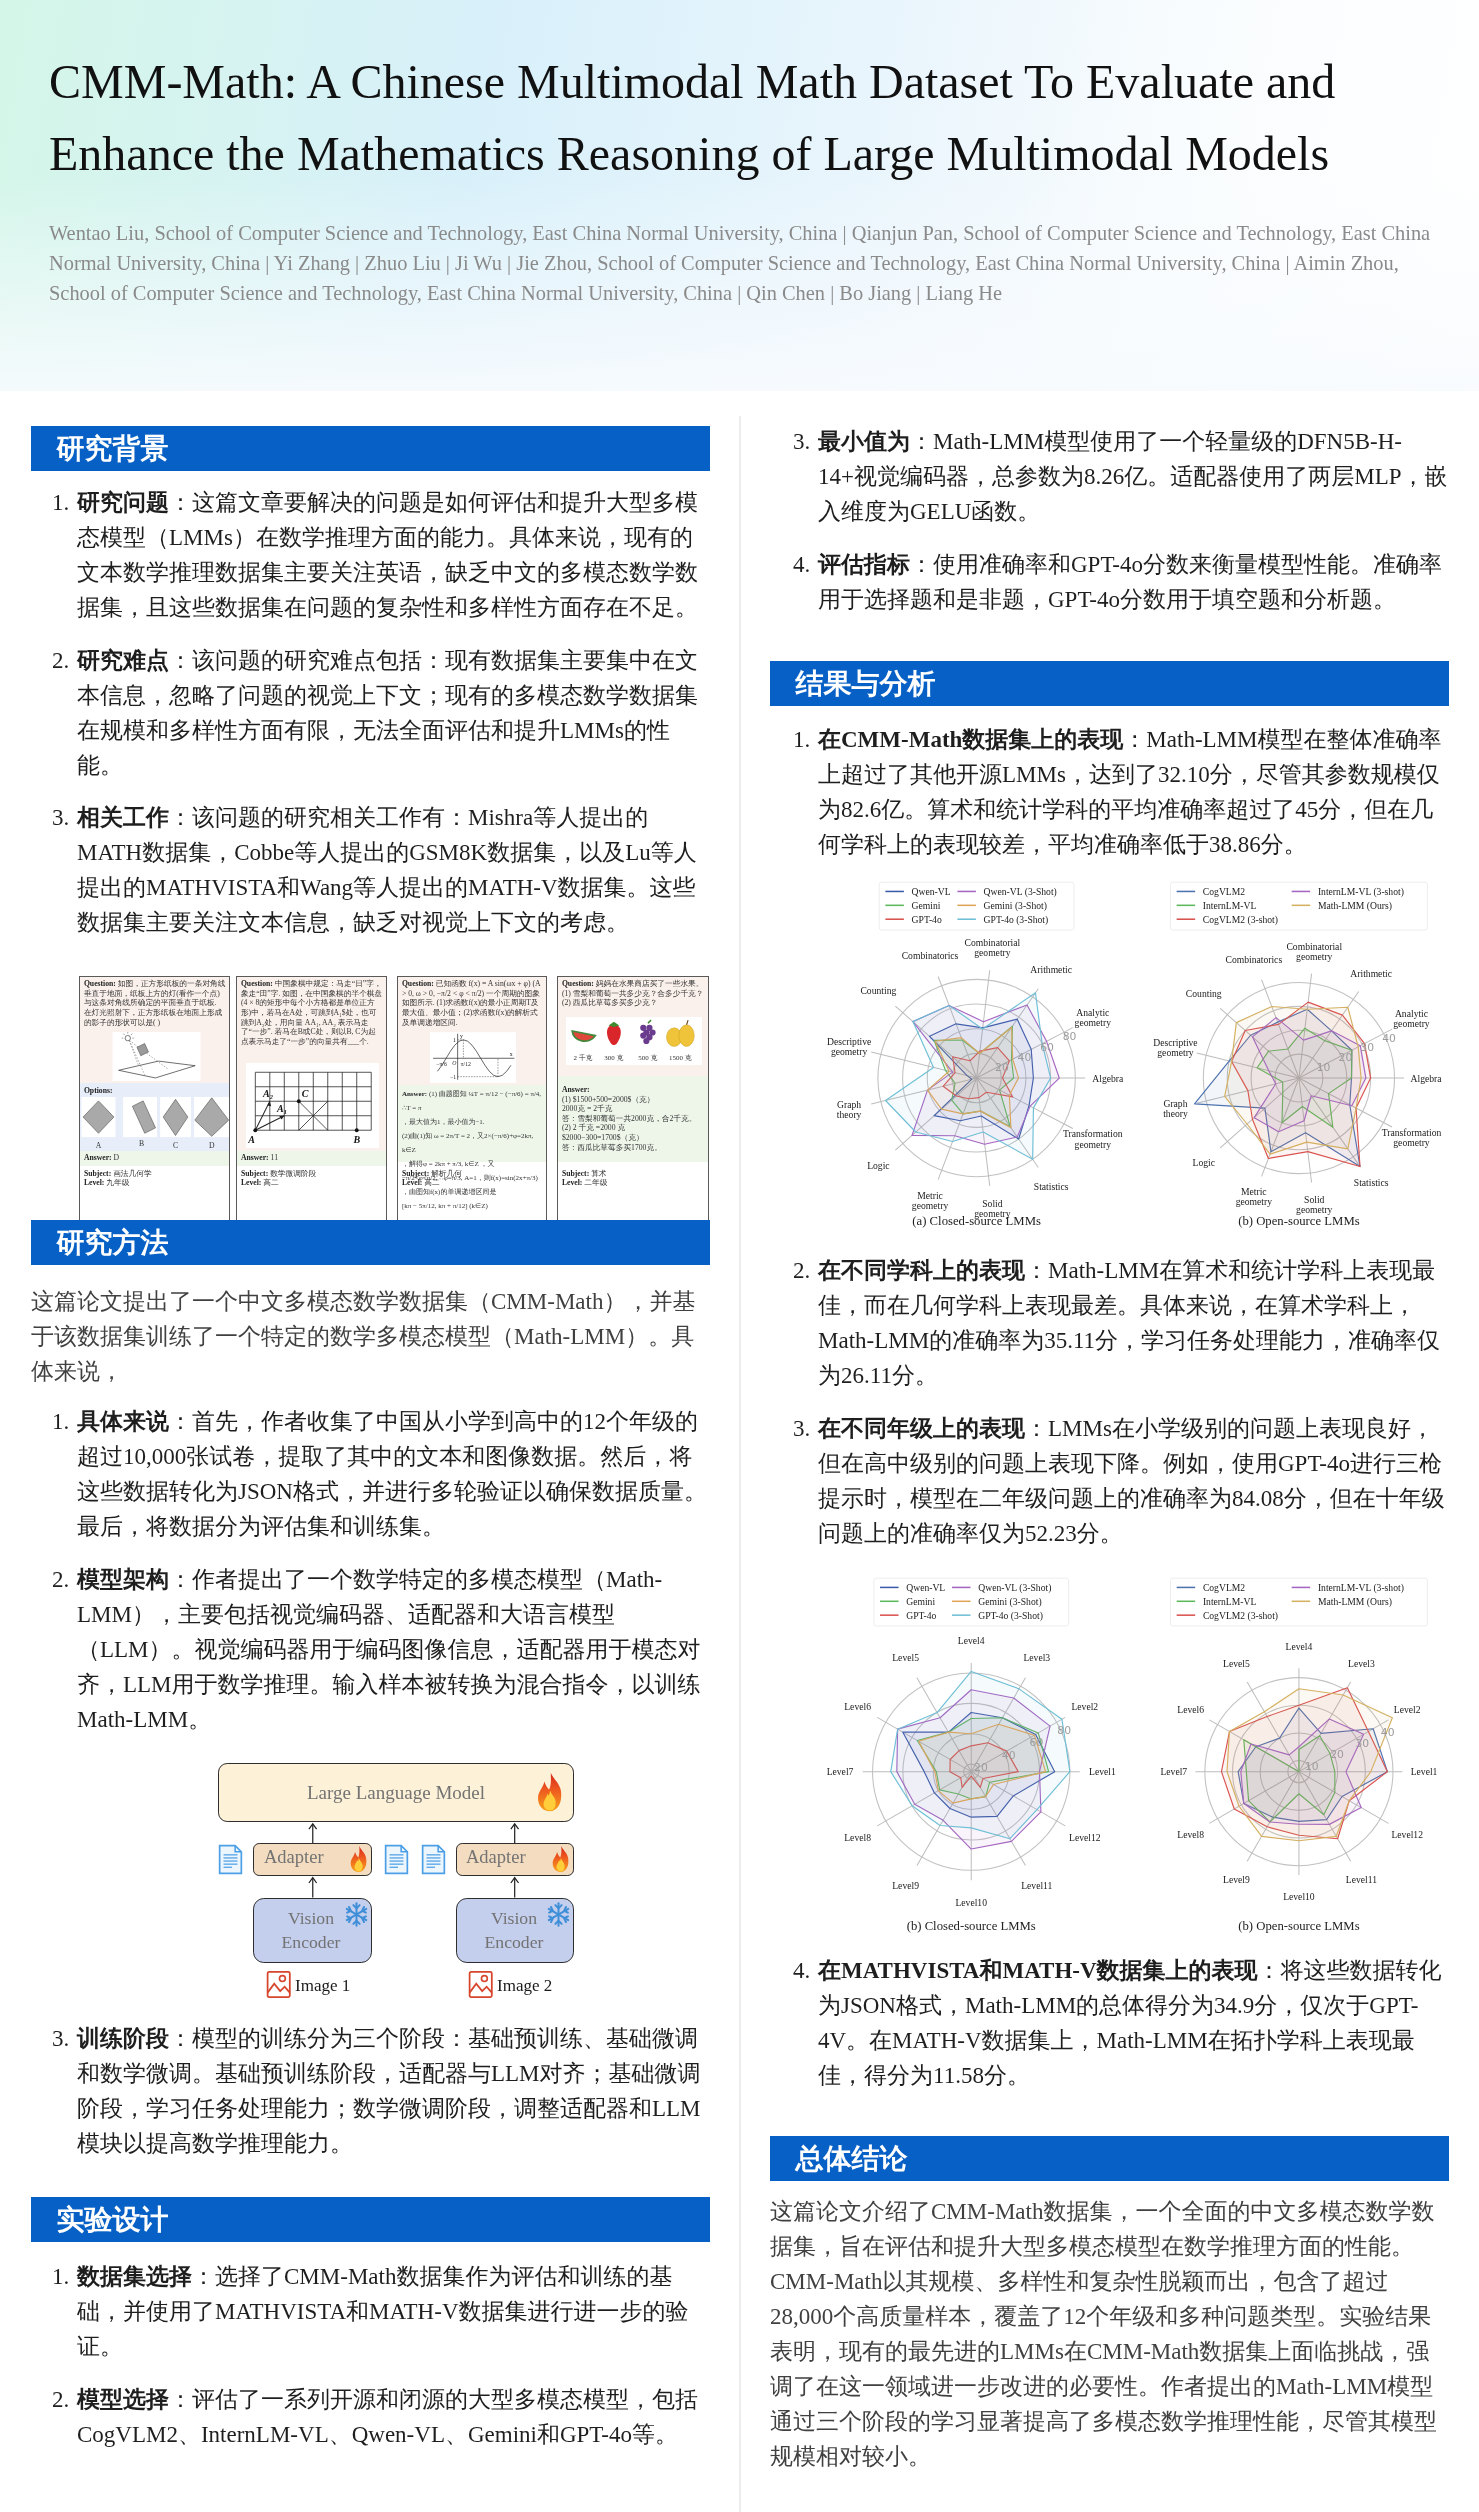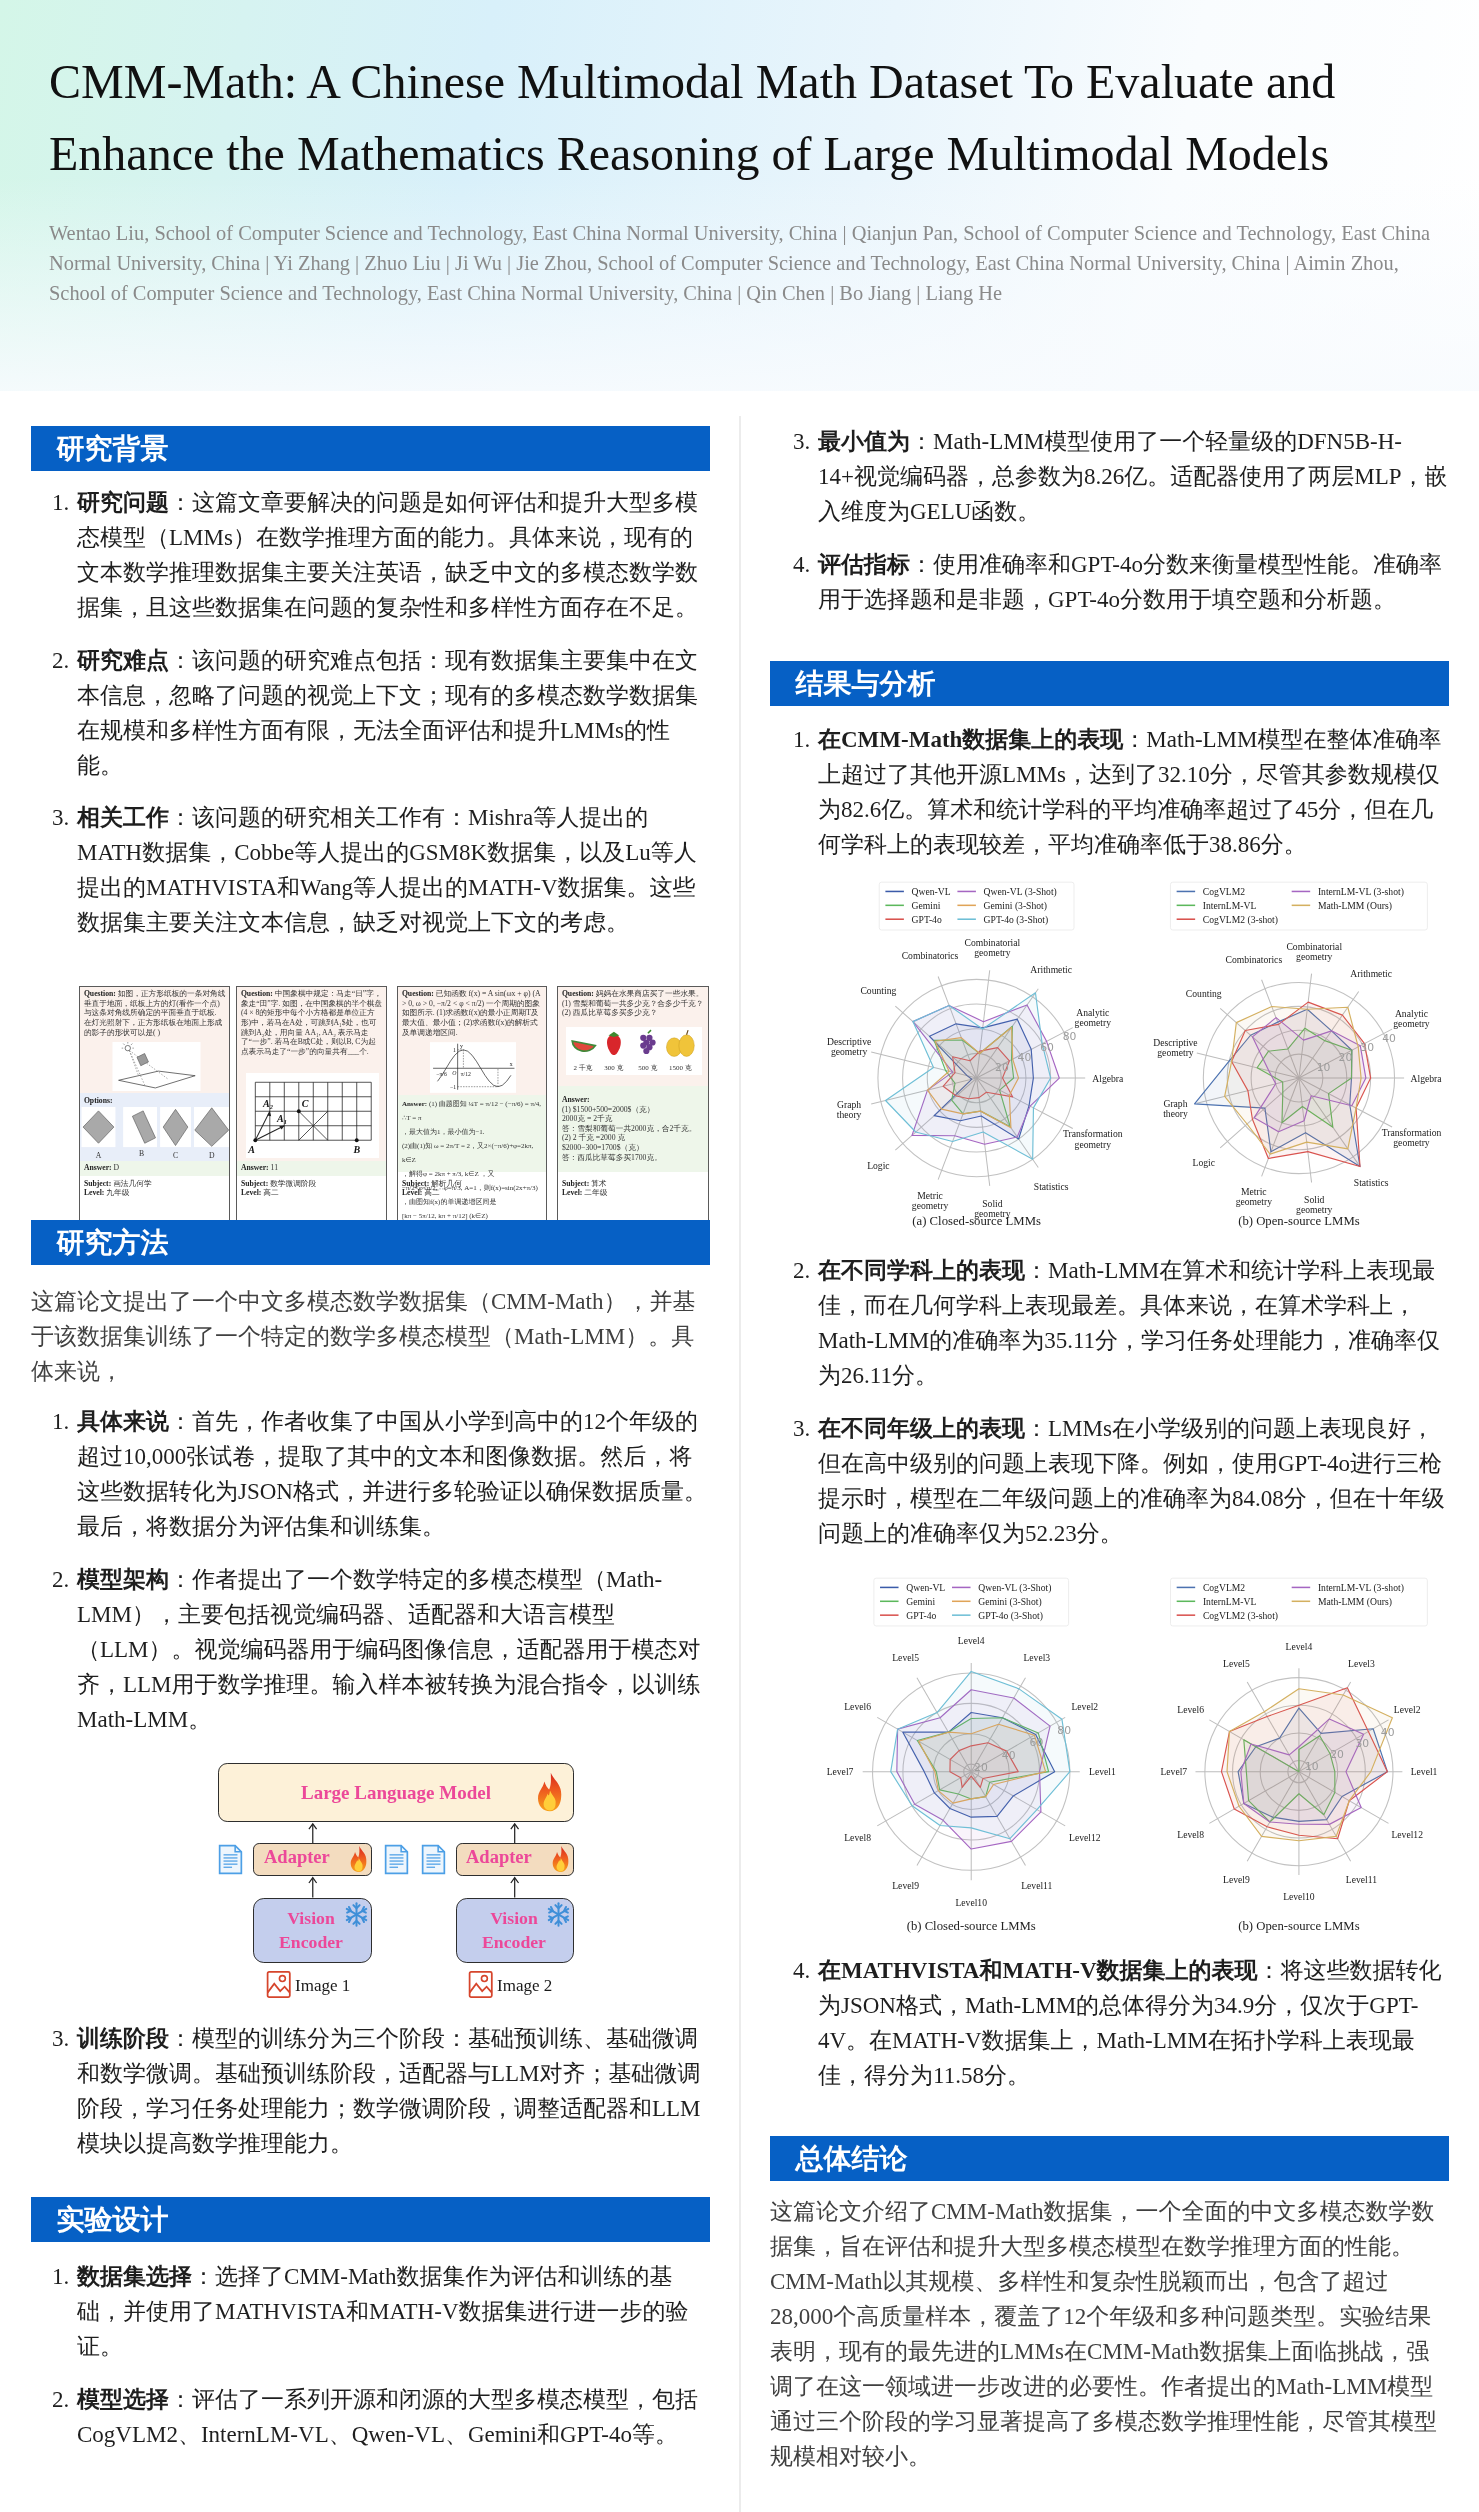--- a/index.html
+++ b/index.html
@@ -18,35 +18,35 @@
   .sec-head { position:absolute; width:679px; height:45px; background:#0660c5; color:#fff; box-sizing:border-box;
     padding-left:25.4px; font-family:"DejaVu Sans", sans-serif; font-weight:bold; font-size:28px; line-height:45px; }
   .list { position:absolute; width:633px; font-size:23px; line-height:35px; color:#1e1e1e; }
   .item { position:relative; margin-bottom:17.7px; }
   .item .num { position:absolute; left:-25px; top:0; font-family:"Liberation Serif", serif; }
   .item .ttl { font-weight:bold; }
   .para { position:absolute; width:679px; font-size:23px; line-height:35px; color:#404040; }
 
   
   .ex-fig { position:absolute; left:79px; top:972px; width:629px; height:211px; }
-  .ex-panel { position:absolute; top:14px; height:245px; border:0.9px solid #5a5a5a; box-sizing:border-box; background:#fff;
+  .ex-panel { position:absolute; top:4px; height:245px; border:0.9px solid #5a5a5a; box-sizing:border-box; background:#fff;
     overflow:hidden; font-family:"Liberation Serif", serif; font-size:7.7px; line-height:9.6px; color:#333; }
   .ex-sec { position:absolute; left:0; right:0; }
   .pink { background:#fbf1ec; } .lblue { background:#e8eef9; } .lgreen { background:#eef6ea; }
   .ex-text { position:absolute; left:3.9px; right:3.1px; }
   .ex-text b { color:#222; }
   .ex-svg { position:absolute; }
 
   
   .arch { position:absolute; left:218px; top:1763px; width:358px; height:240px; font-family:"Liberation Serif", serif; }
   .arch-box { position:absolute; box-sizing:border-box; border:1.2px solid #2e2e2e; }
   .llm { background:#fdf1d8; border-radius:9.2px; }
   .adapter { background:#f3dcbf; border-radius:6.2px; }
   .encoder { background:#c4ceed; border-radius:10.8px; }
-  .arch-label { position:absolute; font-weight:bold; color:#ec4899; white-space:nowrap; }
+  .arch-label { position:absolute; font-weight:normal; color:#737373; white-space:nowrap; }
   .img-label { position:absolute; font-size:17px; color:#1a1a1a; white-space:nowrap; }
 
   .fig { position:absolute; }
   .fig svg { position:absolute; top:0; font-family:"Liberation Serif", serif; }
 </style>
 </head>
 <body>
 
 <svg width="0" height="0" style="position:absolute">
   <defs>

